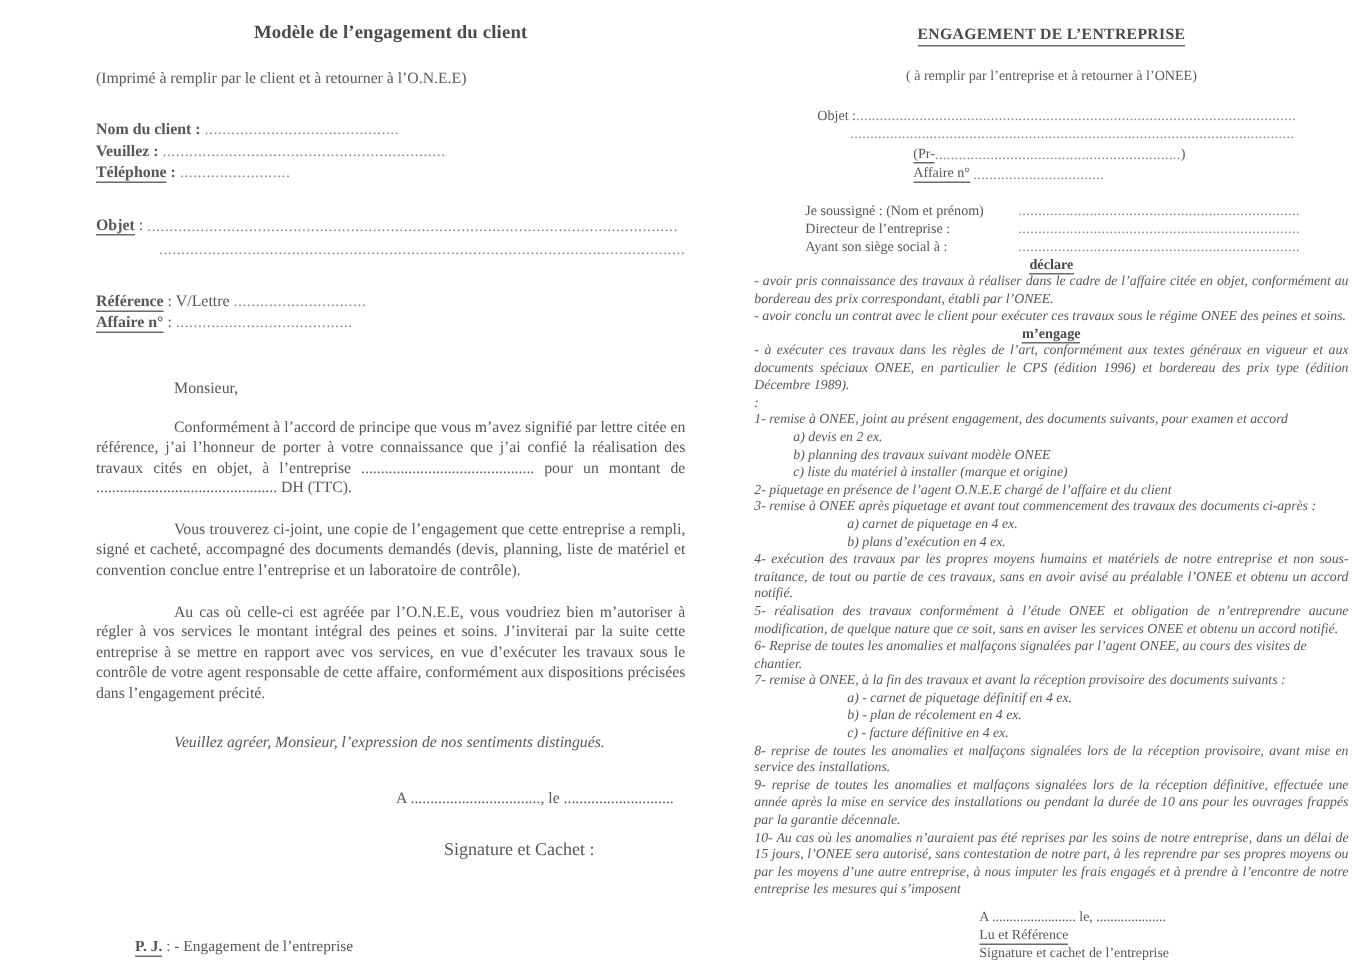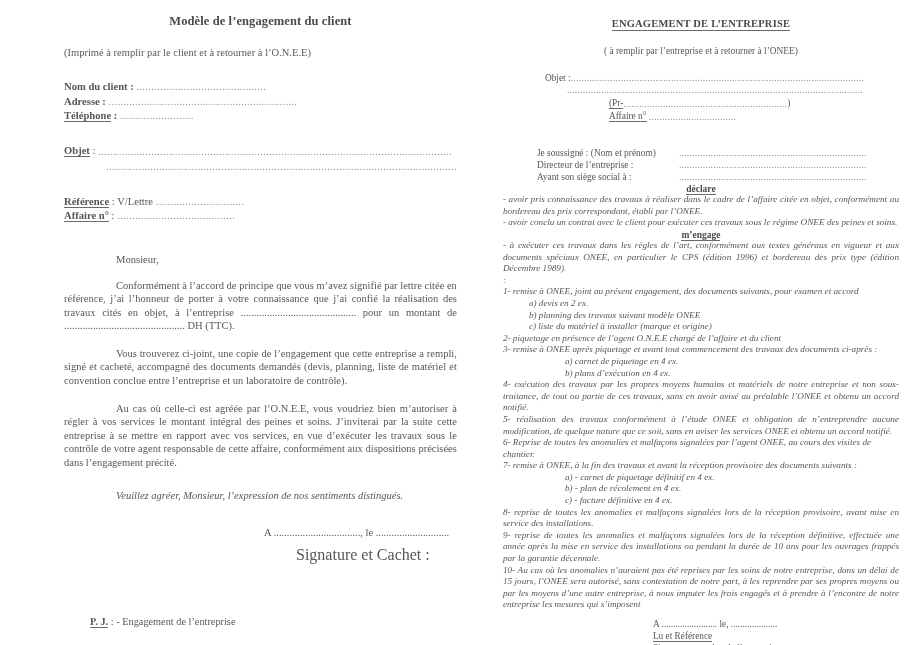--- a/index.html
+++ b/index.html
@@ -123,43 +123,43 @@
     padding-left: 52px;
     font-style: italic;
   }
 
   .sign-left {
     margin-top: 26px;
     padding-left: 200px;
     font-size: 10.5px;
   }
   .sign-left-2 {
-    margin-top: 8px;
+    margin-top: 21px;
     padding-left: 232px;
-    font-size: 16px;
+    font-size: 12px;
   }
   .pj-left {
     margin-top: 52px;
     font-size: 10.3px;
     padding-left: 26px;
   }
 
   
   .objet-right {
     margin-top: 16px;
     font-size: 9.4px;
     line-height: 12.4px;
   }
   .objet-right .ln1 { padding-left: 42px; }
   .objet-right .ln2 { padding-left: 64px; }
   .objet-right .ln3 { padding-left: 106px; }
   .objet-right .ln4 { padding-left: 106px; }
 
   .soussigne {
-    margin-top: 23px;
+    margin-top: 11px;
     font-size: 9.4px;
     line-height: 12.2px;
     padding-left: 34px;
   }
   .soussigne .lbl-w { display: inline-block; width: 142px; }
 
   .center-head {
     text-align: center;
     font-weight: bold;
     font-size: 9.5px;
@@ -206,21 +206,21 @@
   <div class="col col-left">
 
     <div class="doc-title">Modèle de l’engagement du client</div>
     <div class="doc-subtitle">(Imprimé à remplir par le client et à retourner à l’O.N.E.E)</div>
 
     <div class="fields-left">
       <div class="row">
         <span class="lbl">Nom du client</span><span class="lbl"> : </span><span class="dots">............................................</span>
       </div>
       <div class="row">
-        <span class="lbl">Adresse</span><span class="lbl"> : </span><span class="dots">................................................................</span>
+        <span class="lbl">Veuillez</span><span class="lbl"> : </span><span class="dots">................................................................</span>
       </div>
       <div class="row">
         <span class="lbl u">Téléphone</span><span class="lbl"> : </span><span class="dots">.........................</span>
       </div>
     </div>
 
     <div class="objet-block">
       <div class="row">
         <span class="b u">Objet</span><span> : </span><span class="dots">........................................................................................................................</span>
       </div>

